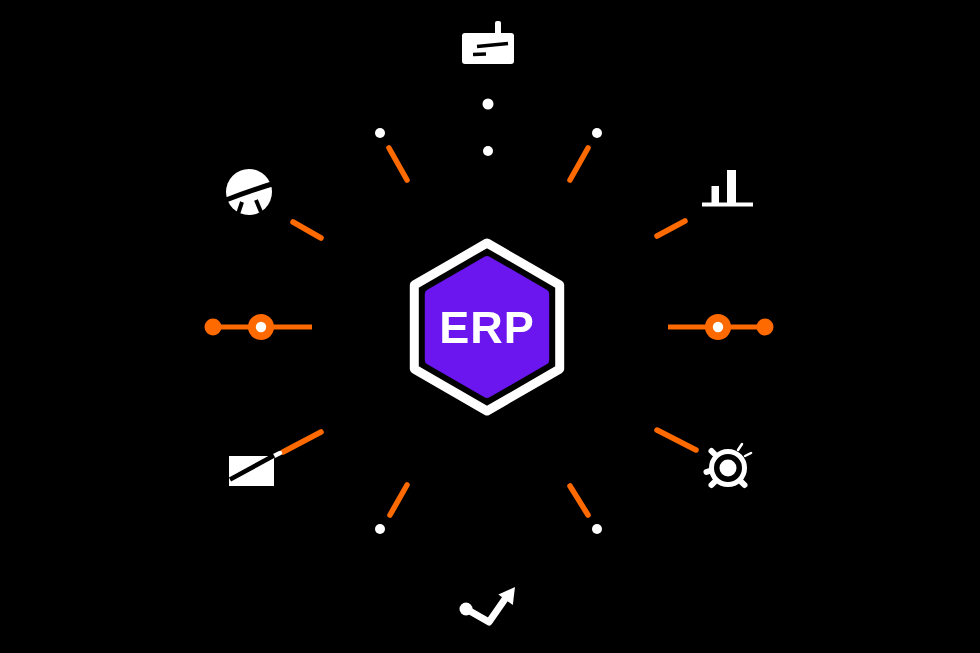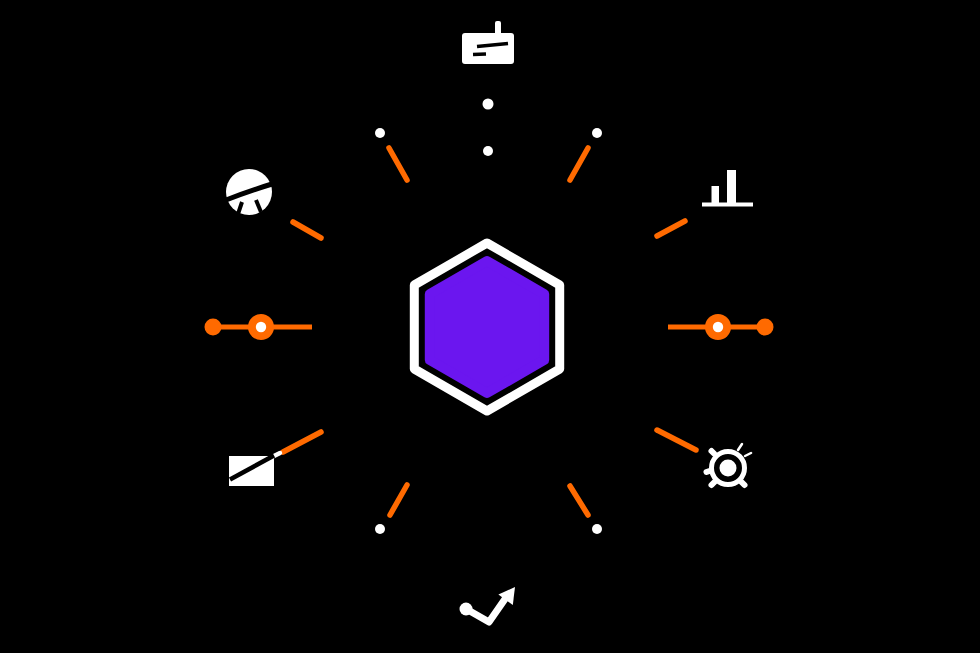--- a/index.html
+++ b/index.html
@@ -126,14 +126,15 @@
 
     <g>
       <circle cx="249" cy="192" r="23" class="white-fill"></circle>
       <path d="M226,200 Q246,192 272,184" fill="none" class="dark-stroke" stroke-width="5"></path>
       <line x1="242" y1="202" x2="238" y2="214" class="dark-stroke" stroke-width="4"></line>
       <line x1="256" y1="200" x2="261" y2="212" class="dark-stroke" stroke-width="4"></line>
     </g>
 
   </svg>
 
+  <div class="erp-label">ERP</div>
 
 </div>
 
 </body></html>

